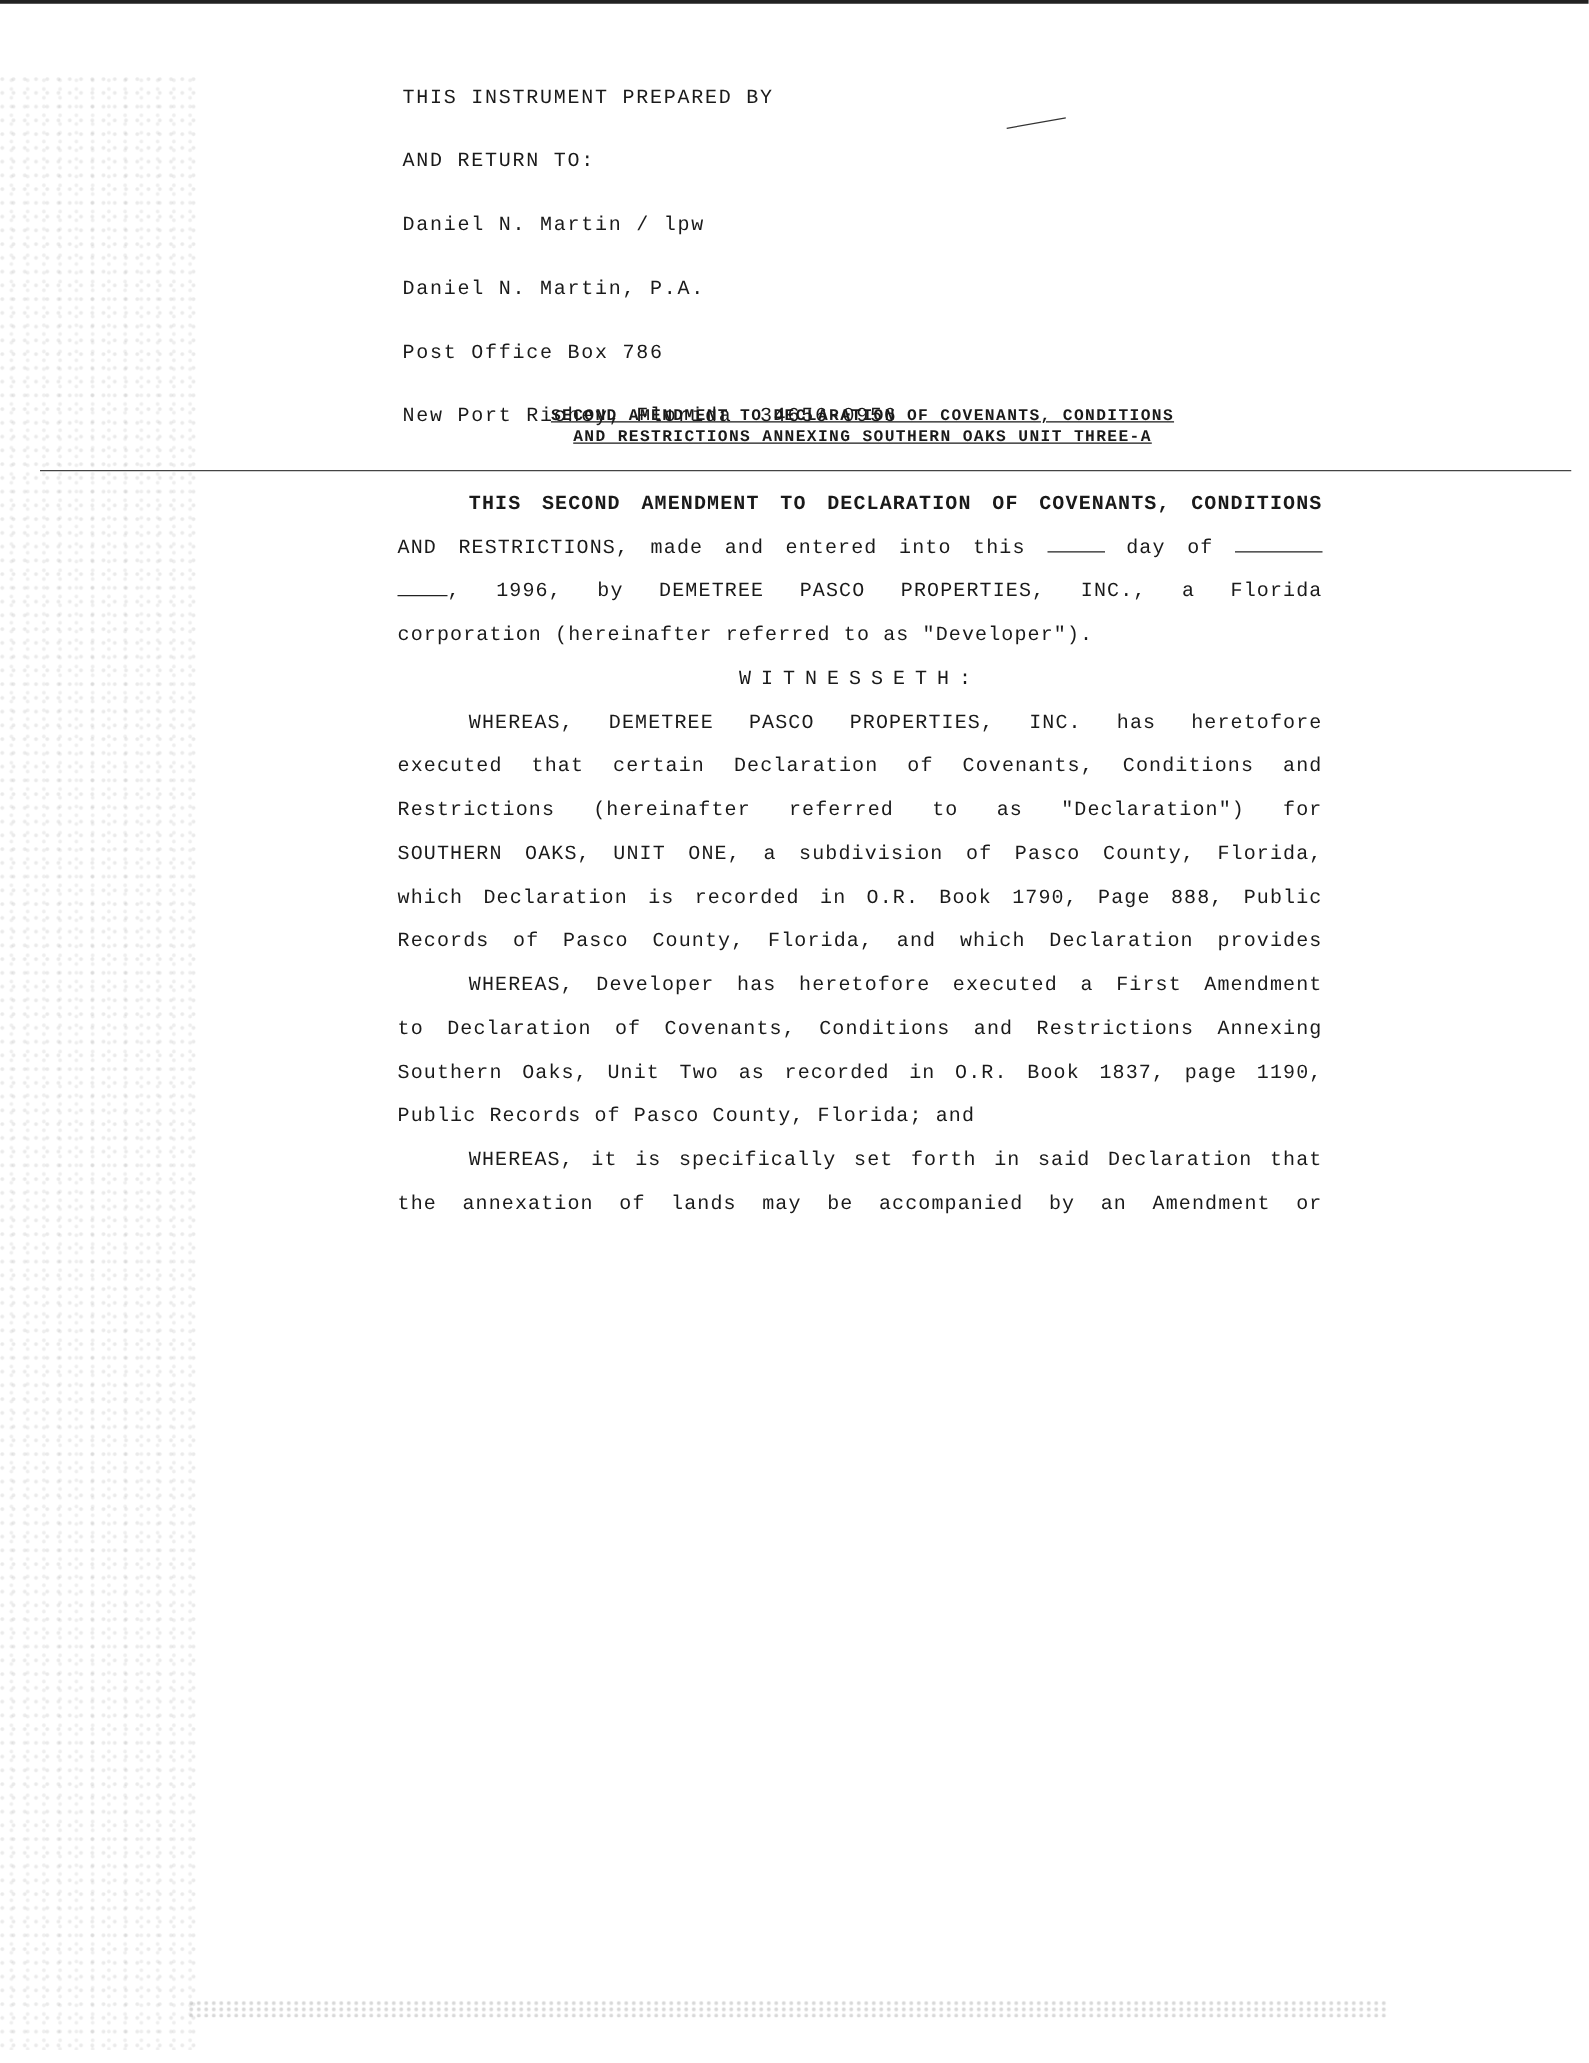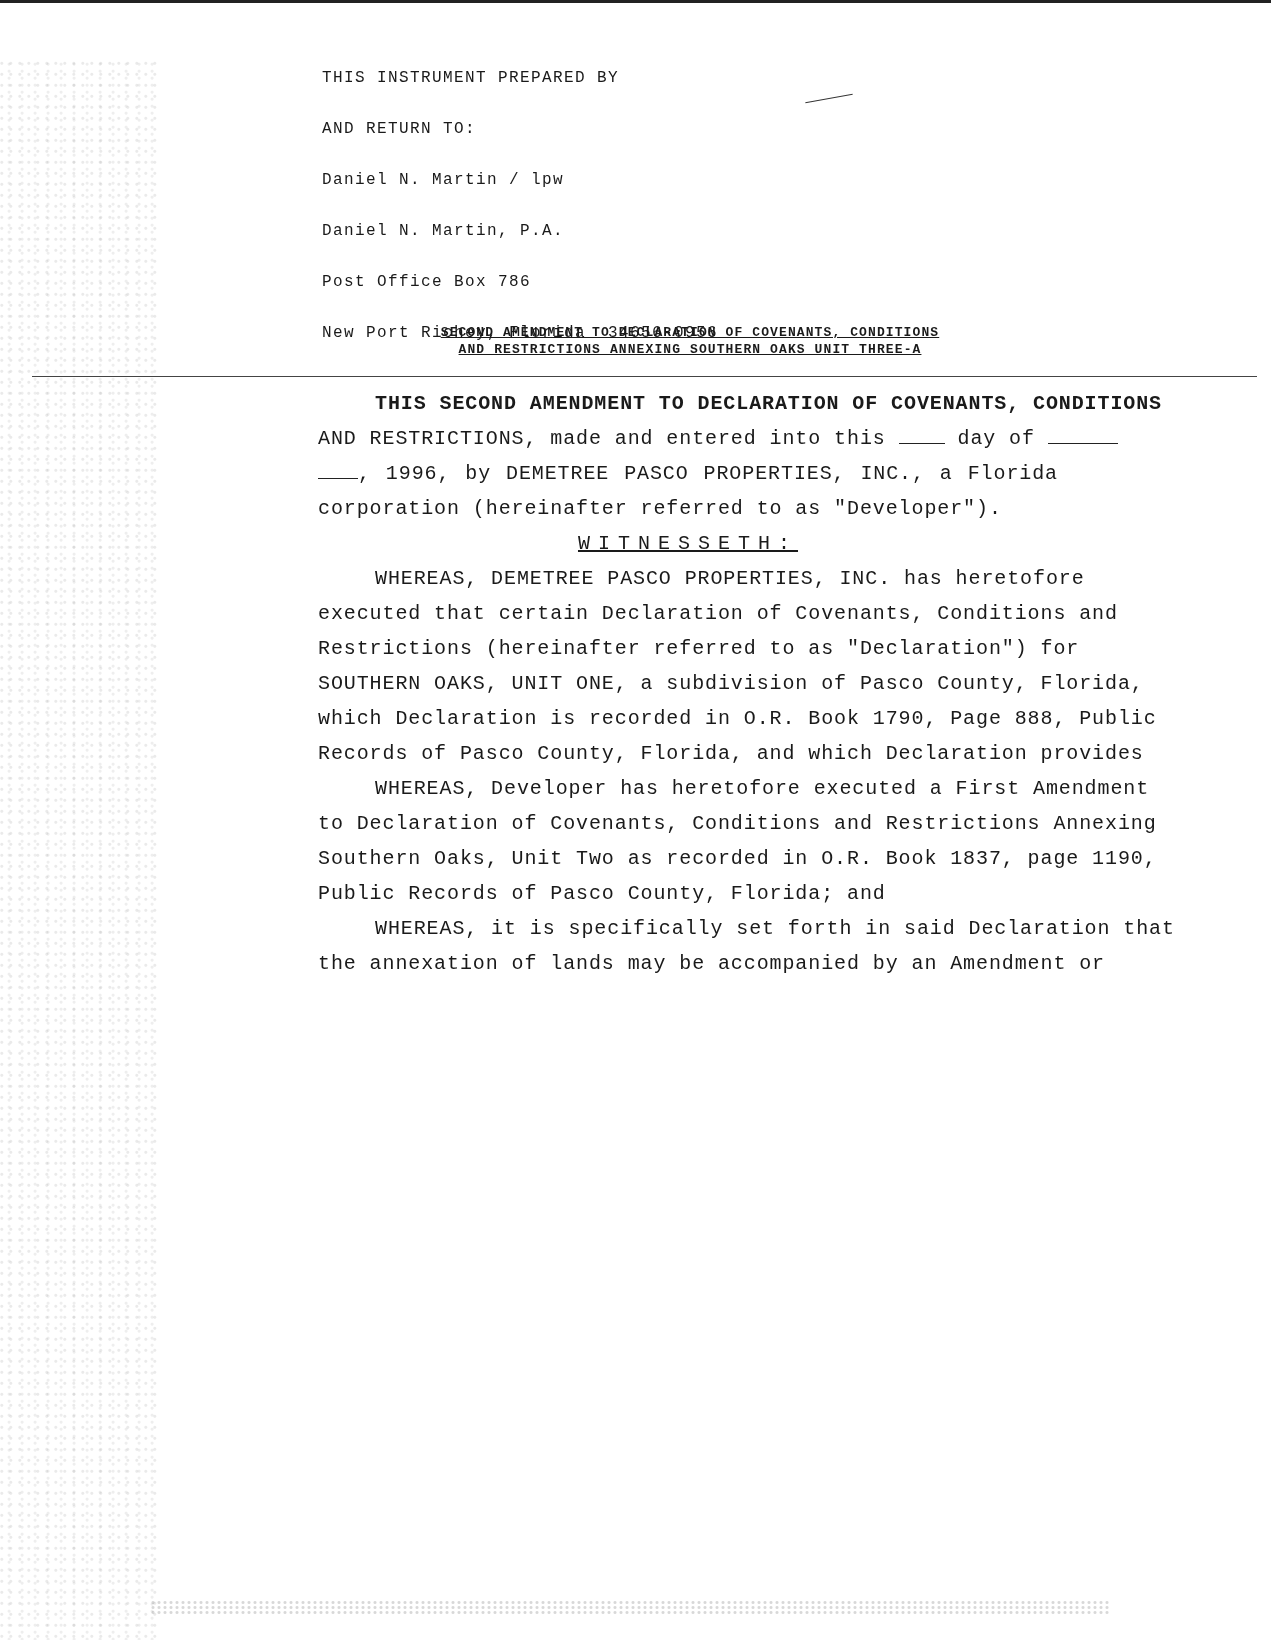--- a/index.html
+++ b/index.html
@@ -36,30 +36,30 @@
     position: absolute; left: 340px; top: 324px; width: 700px;
     text-align: center; font-weight: bold; font-size: 13px; line-height: 17px;
     letter-spacing: 1.1px; text-decoration: underline;
   }
   .rule {
     position: absolute; left: 32px; top: 376px; width: 1225px; height: 1px;
     background: #444;
   }
   .body-text {
     position: absolute; left: 318px; top: 386px; width: 740px;
-    font-size: 20px; letter-spacing: 0.9px;
+    font-size: 16px; letter-spacing: 0.9px;
   }
   .line {
     height: 35px; line-height: 35px; white-space: nowrap;
     text-align: justify; text-align-last: justify;
   }
   .line.last { text-align-last: left; }
   .indent { padding-left: 57px; }
   .caps { font-weight: bold; }
-  .center { text-align: left; text-align-last: center; letter-spacing: 8px; text-decoration: underline; }
+  .center { text-align: left; text-align-last: center; letter-spacing: 8px; }
   .blank { display: inline-block; border-bottom: 1px solid #222; height: 14px; vertical-align: baseline; }
 </style>
 </head>
 <body>
 
 <div class="top-border"></div>
 <div class="left-speckle"></div>
 <div class="bottom-speckle"></div>
 
 <div class="header-block">

